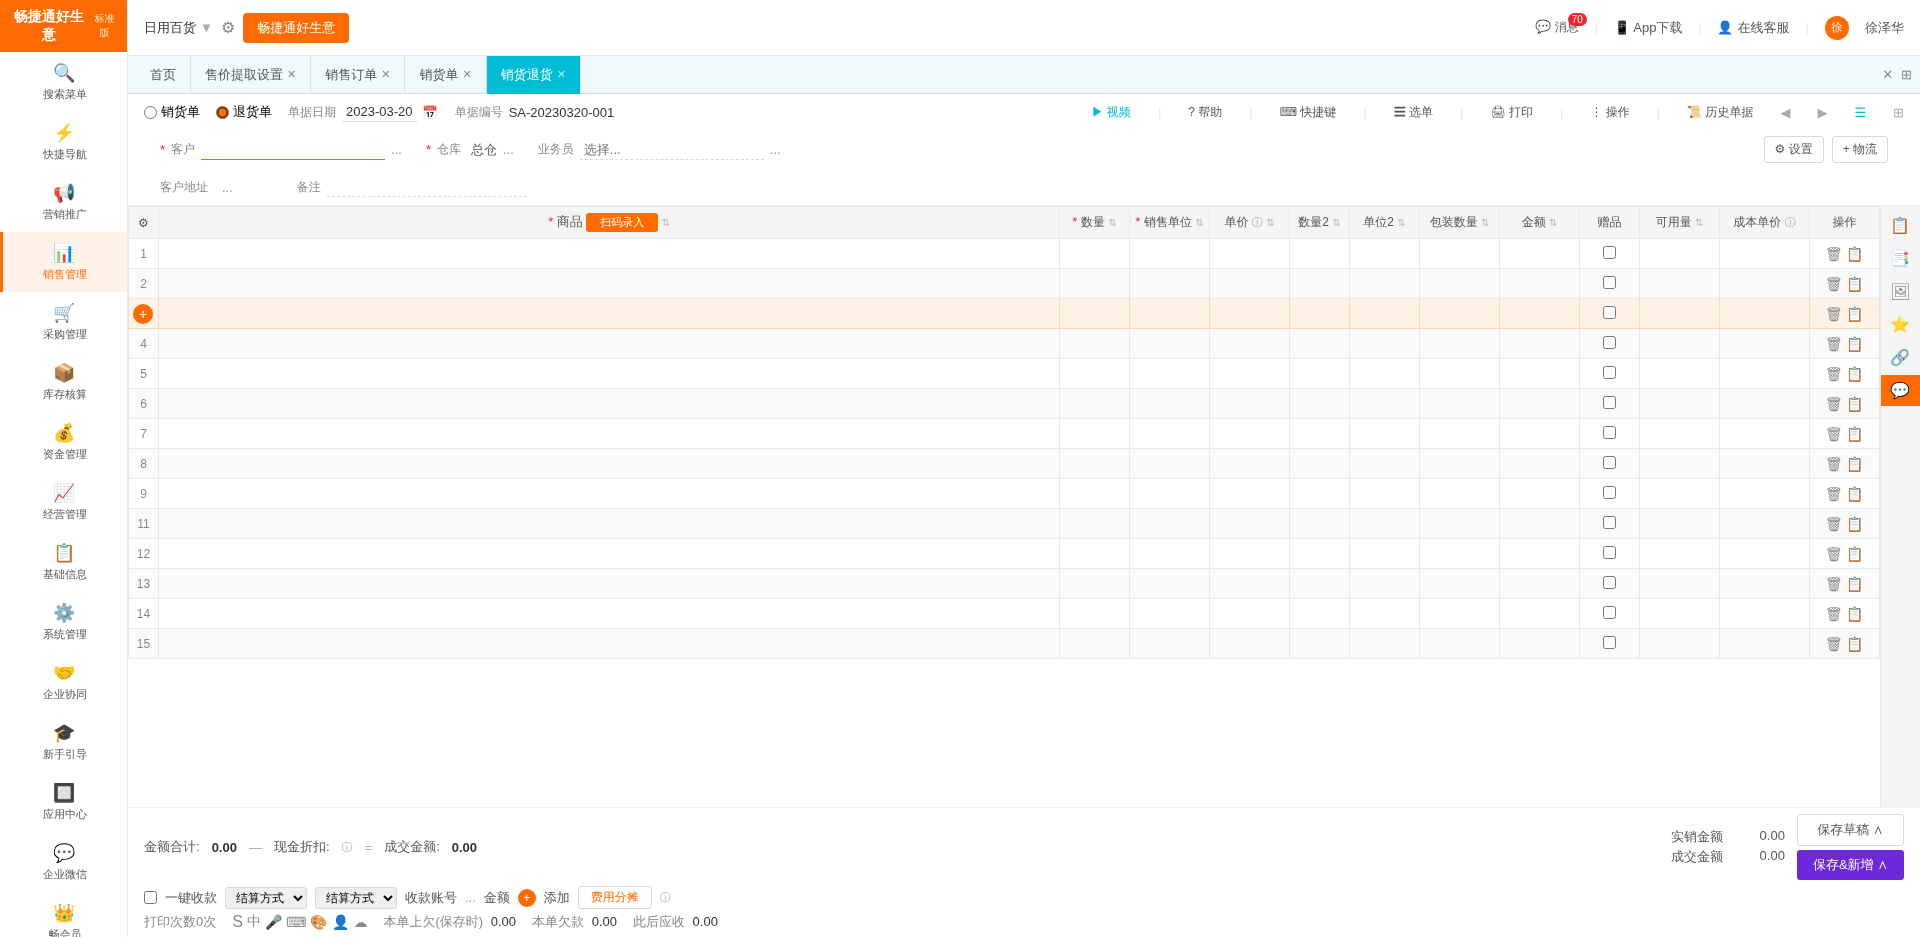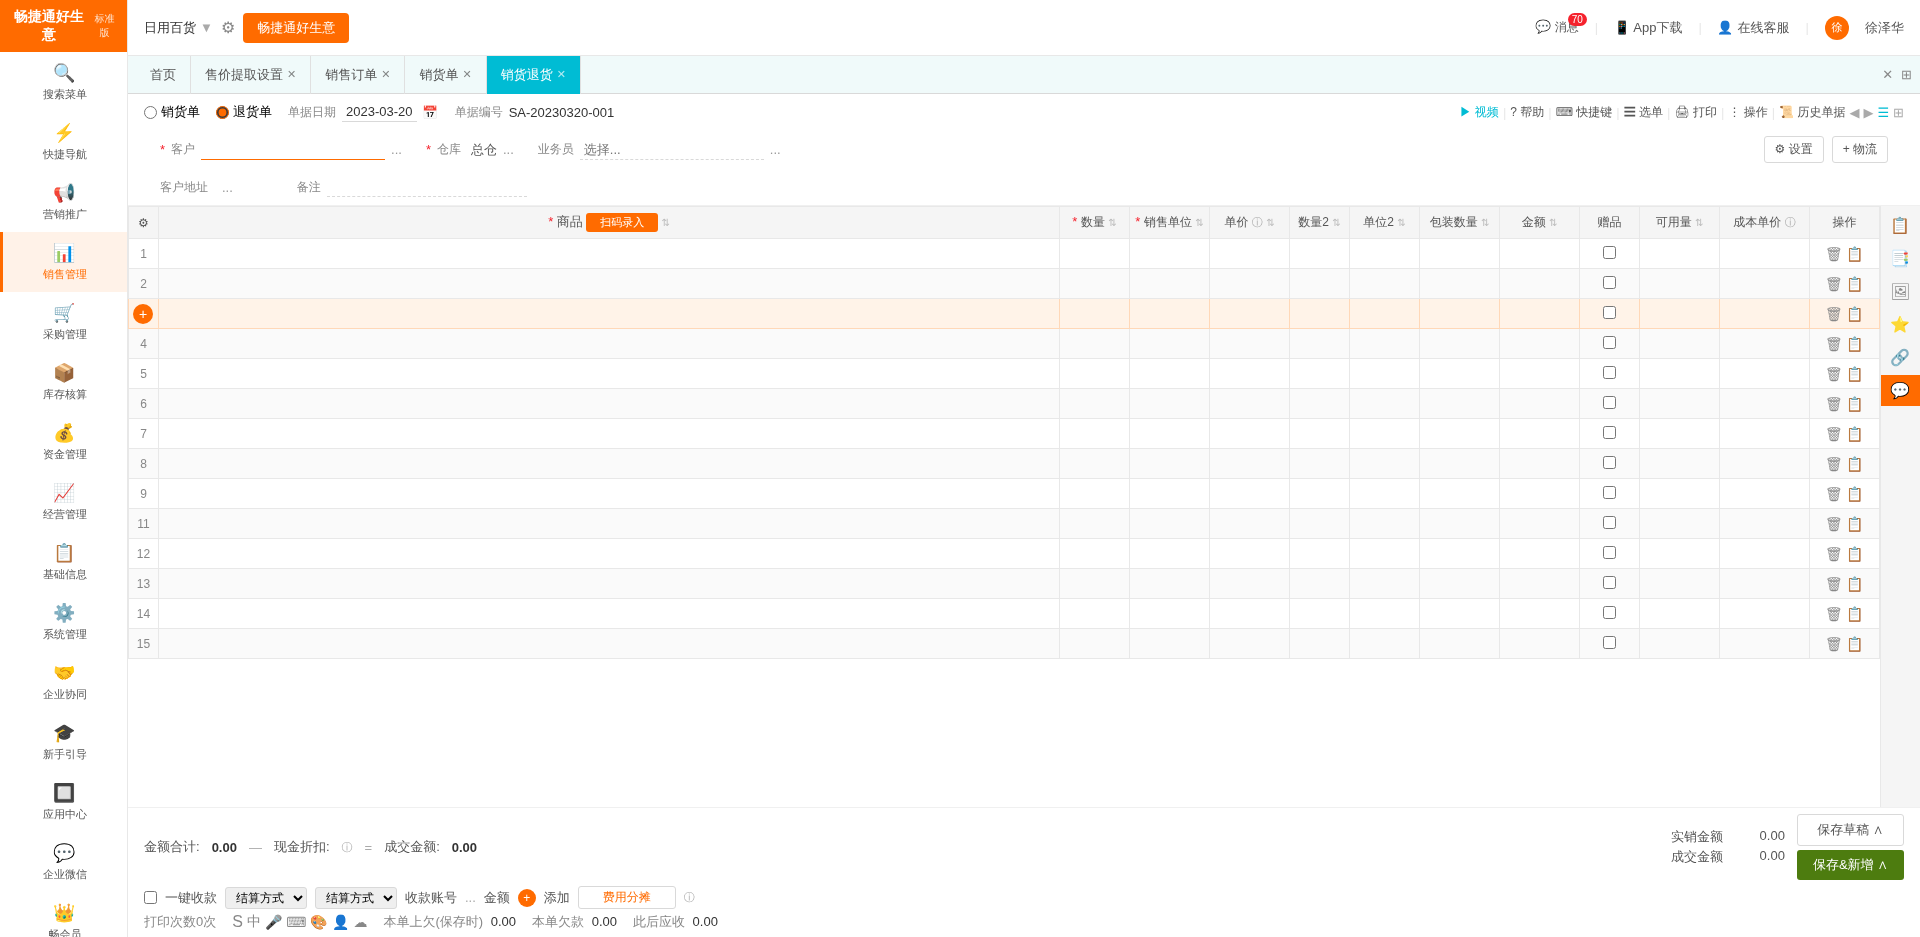--- a/index.html
+++ b/index.html
@@ -37,21 +37,21 @@
     .content { flex: 1; overflow: hidden; display: flex; flex-direction: column; background: #fff; }
 
     
     .form-header { padding: 8px 16px; border-bottom: 1px solid #f0f0f0; display: flex; flex-direction: column; gap: 8px; }
     .form-row { display: flex; align-items: center; gap: 16px; }
     .form-row .radio-group { display: flex; gap: 16px; align-items: center; }
     .radio-item { display: flex; align-items: center; gap: 4px; cursor: pointer; }
     .radio-item input[type=radio] { accent-color: #ff6b00; }
     .date-field { display: flex; align-items: center; gap: 6px; color: #333; }
     .date-field .field-label { color: #888; }
-    .form-actions-top { margin-left: auto; display: flex; align-items: center; gap: 4px; color: #555; font-size: 12px; }
+    .form-actions-top { margin-left: auto; display: flex; align-items: center; gap: 27px; color: #555; font-size: 12px; }
     .form-actions-top span { cursor: pointer; display: flex; align-items: center; gap: 3px; }
 
     
     .customer-row { display: flex; align-items: center; gap: 24px; padding: 6px 16px; }
     .field-group { display: flex; align-items: center; gap: 6px; }
     .field-label { color: #888; font-size: 12px; }
     .field-dots { color: #999; cursor: pointer; }
     .side-btns { margin-left: auto; display: flex; gap: 8px; }
     .btn-setting { border: 1px solid #d9d9d9; background: #fff; padding: 4px 10px; border-radius: 3px; cursor: pointer; color: #555; font-size: 12px; }
     .btn-logistics { border: 1px solid #d9d9d9; background: #fff; padding: 4px 10px; border-radius: 3px; cursor: pointer; color: #555; font-size: 12px; }
@@ -71,22 +71,22 @@
     .action-icon { cursor: pointer; color: #888; font-size: 14px; }
     .scan-input-btn { background: #ff6b00; color: #fff; border: none; border-radius: 3px; padding: 2px 14px; font-size: 11px; cursor: pointer; }
     .total-row td { background: #fffbe6; font-weight: bold; border-top: 2px solid #f0d060; }
 
     
     .form-footer { border-top: 1px solid #f0f0f0; padding: 6px 16px; }
     .footer-row1 { display: flex; align-items: center; gap: 12px; color: #555; font-size: 13px; }
     .footer-row2 { display: flex; align-items: center; gap: 8px; margin-top: 6px; font-size: 12px; color: #555; }
     .footer-row3 { display: flex; align-items: center; gap: 16px; margin-top: 4px; font-size: 12px; color: #888; }
     .btn-save-draft { border: 1px solid #d9d9d9; background: #fff; padding: 6px 16px; border-radius: 3px; cursor: pointer; color: #555; font-size: 13px; }
-    .btn-save-new { background: #4d7c0f; color: #fff; border: none; padding: 6px 16px; border-radius: 3px; cursor: pointer; font-size: 13px; }
-    .fee-btn { background: #fff; border: 1px solid #d9d9d9; border-radius: 3px; padding: 2px 24px; cursor: pointer; color: #ff6b00; font-size: 12px; }
+    .btn-save-new { background: #6d28d9; color: #fff; border: none; padding: 6px 16px; border-radius: 3px; cursor: pointer; font-size: 13px; }
+    .fee-btn { background: #fff; border: 1px solid #d9d9d9; border-radius: 3px; padding: 2px 12px; cursor: pointer; color: #ff6b00; font-size: 12px; }
     .add-fee-btn { background: #ff6b00; color: #fff; border: none; border-radius: 50%; width: 18px; height: 18px; cursor: pointer; font-size: 12px; display: inline-flex; align-items: center; justify-content: center; }
     .right-panel { width: 40px; background: #f5f5f5; display: flex; flex-direction: column; align-items: center; gap: 2px; padding: 4px 0; border-left: 1px solid #e8e8e8; }
     .right-panel-icon { color: #888; font-size: 16px; cursor: pointer; padding: 6px 0; width: 100%; text-align: center; }
 
     .col-settings { width: 30px; }
     .col-goods { min-width: 140px; }
     .col-qty { width: 70px; }
     .col-unit { width: 80px; }
     .col-price { width: 80px; }
     .col-qty2 { width: 60px; }

